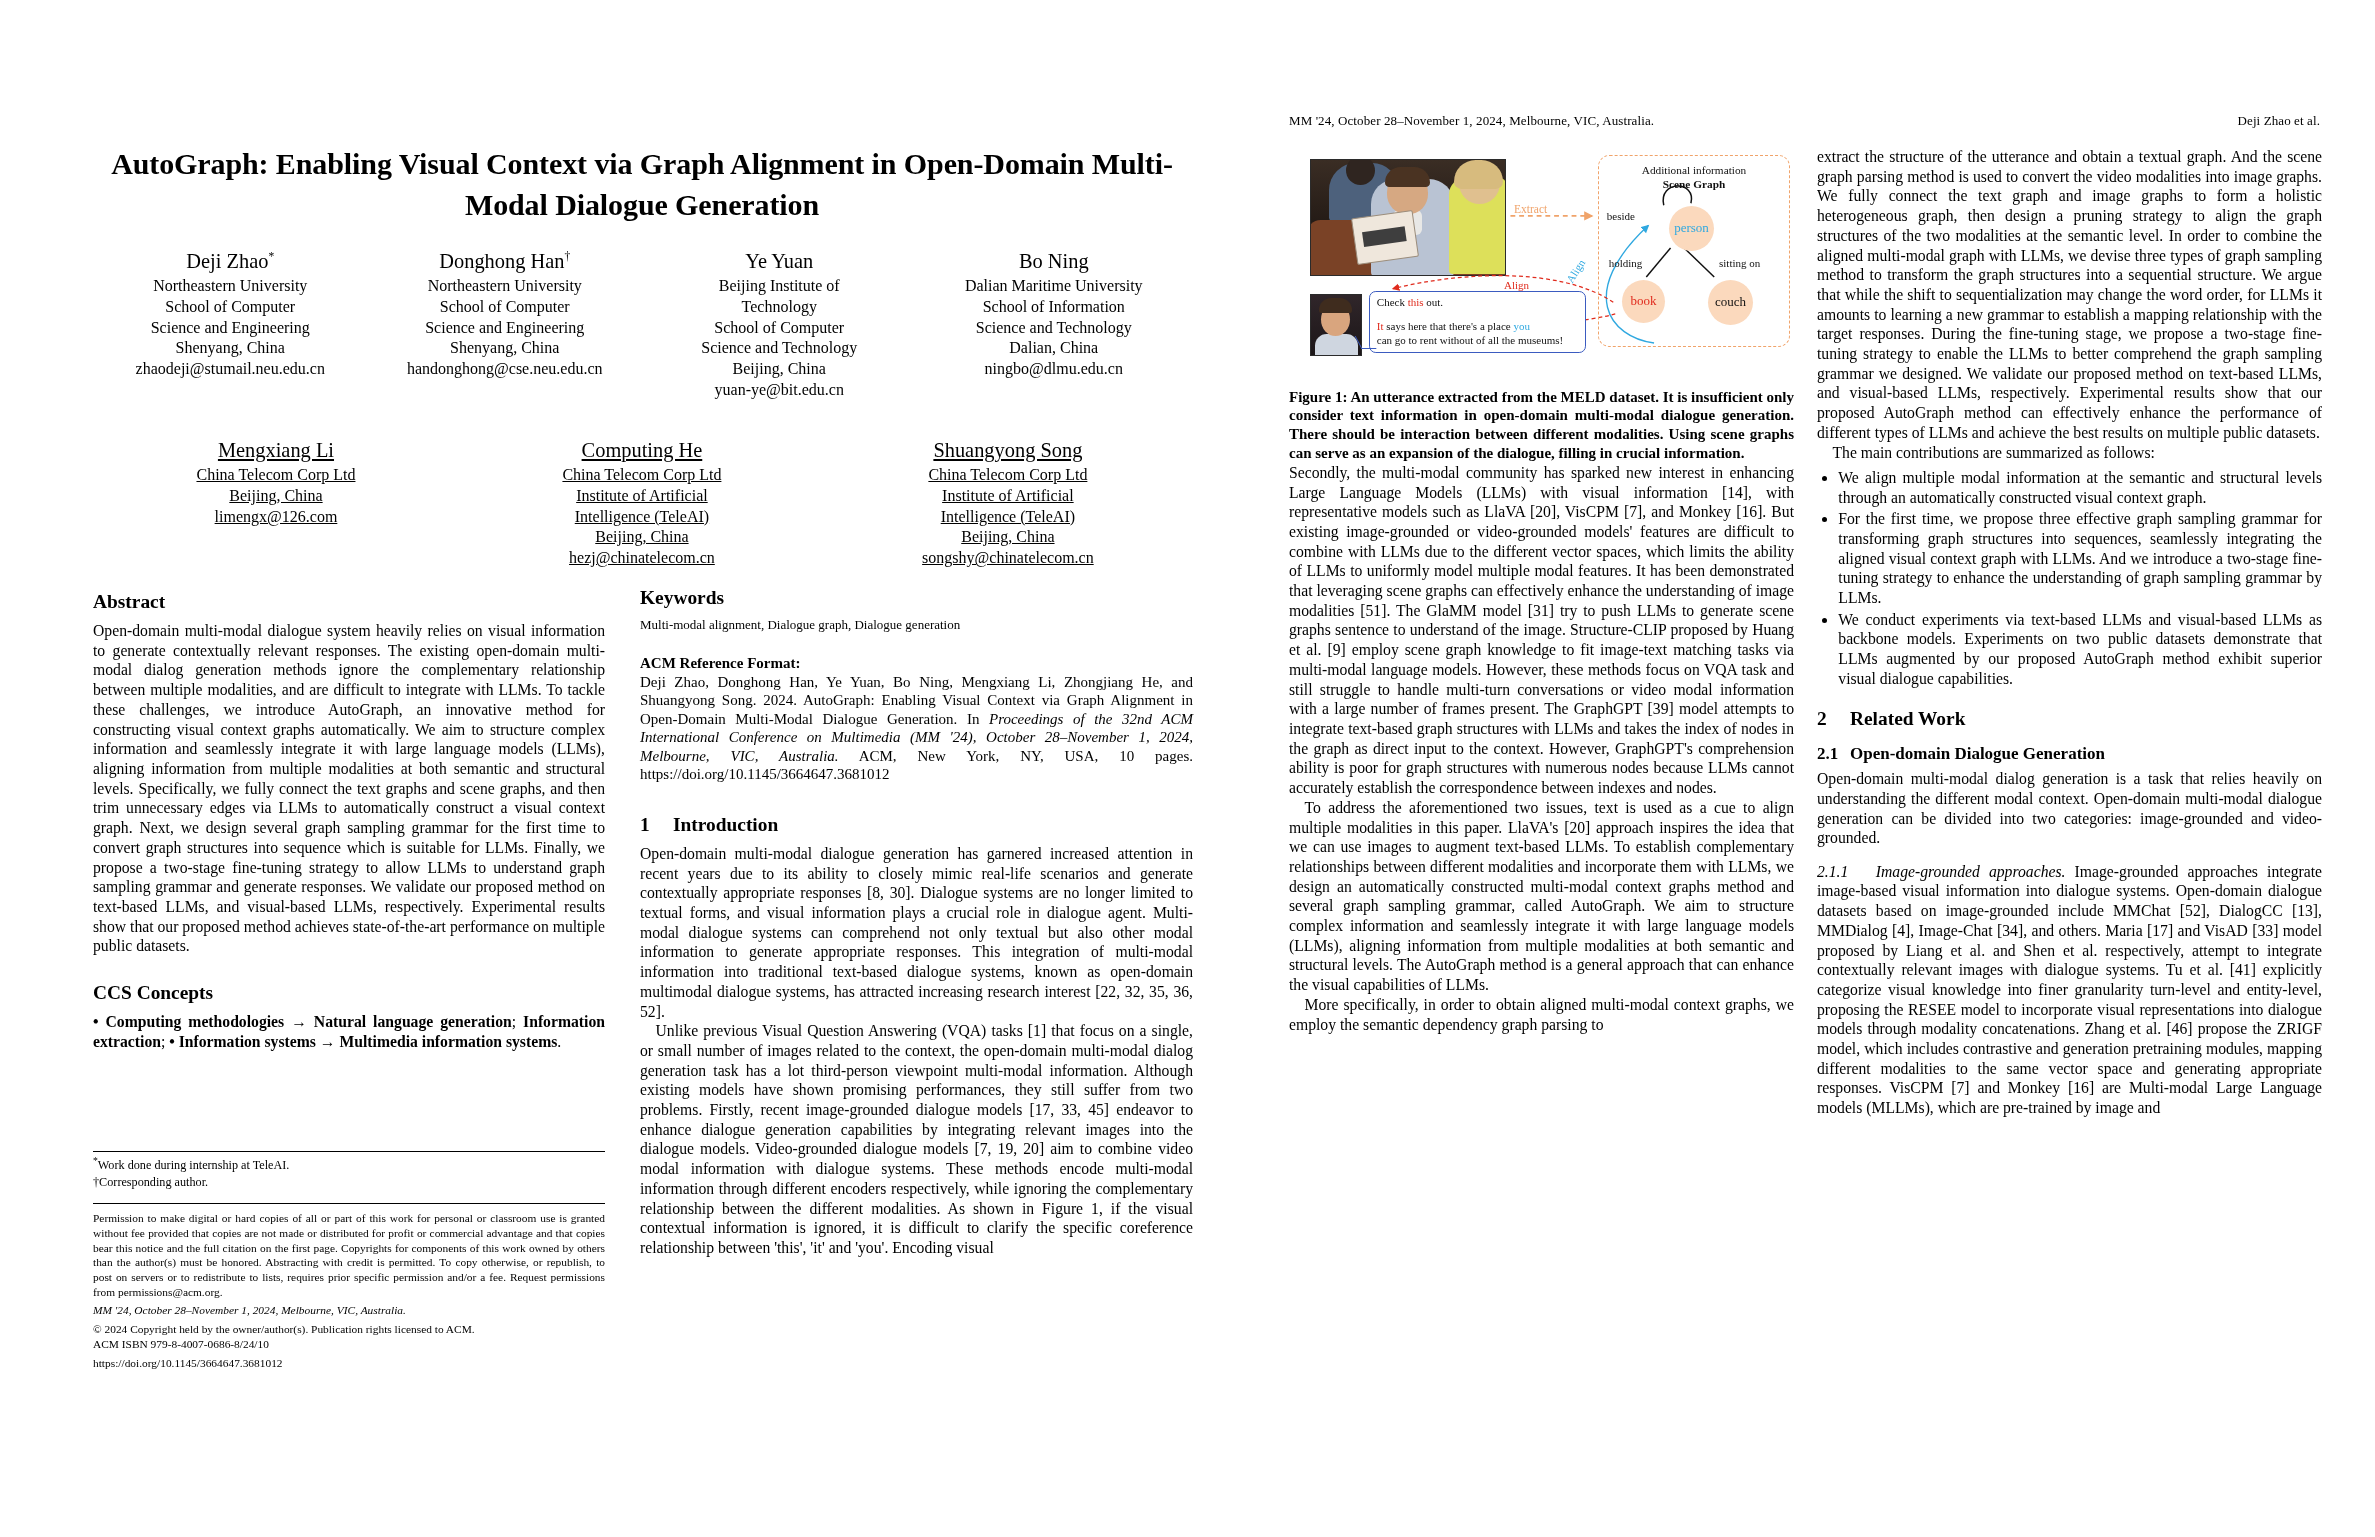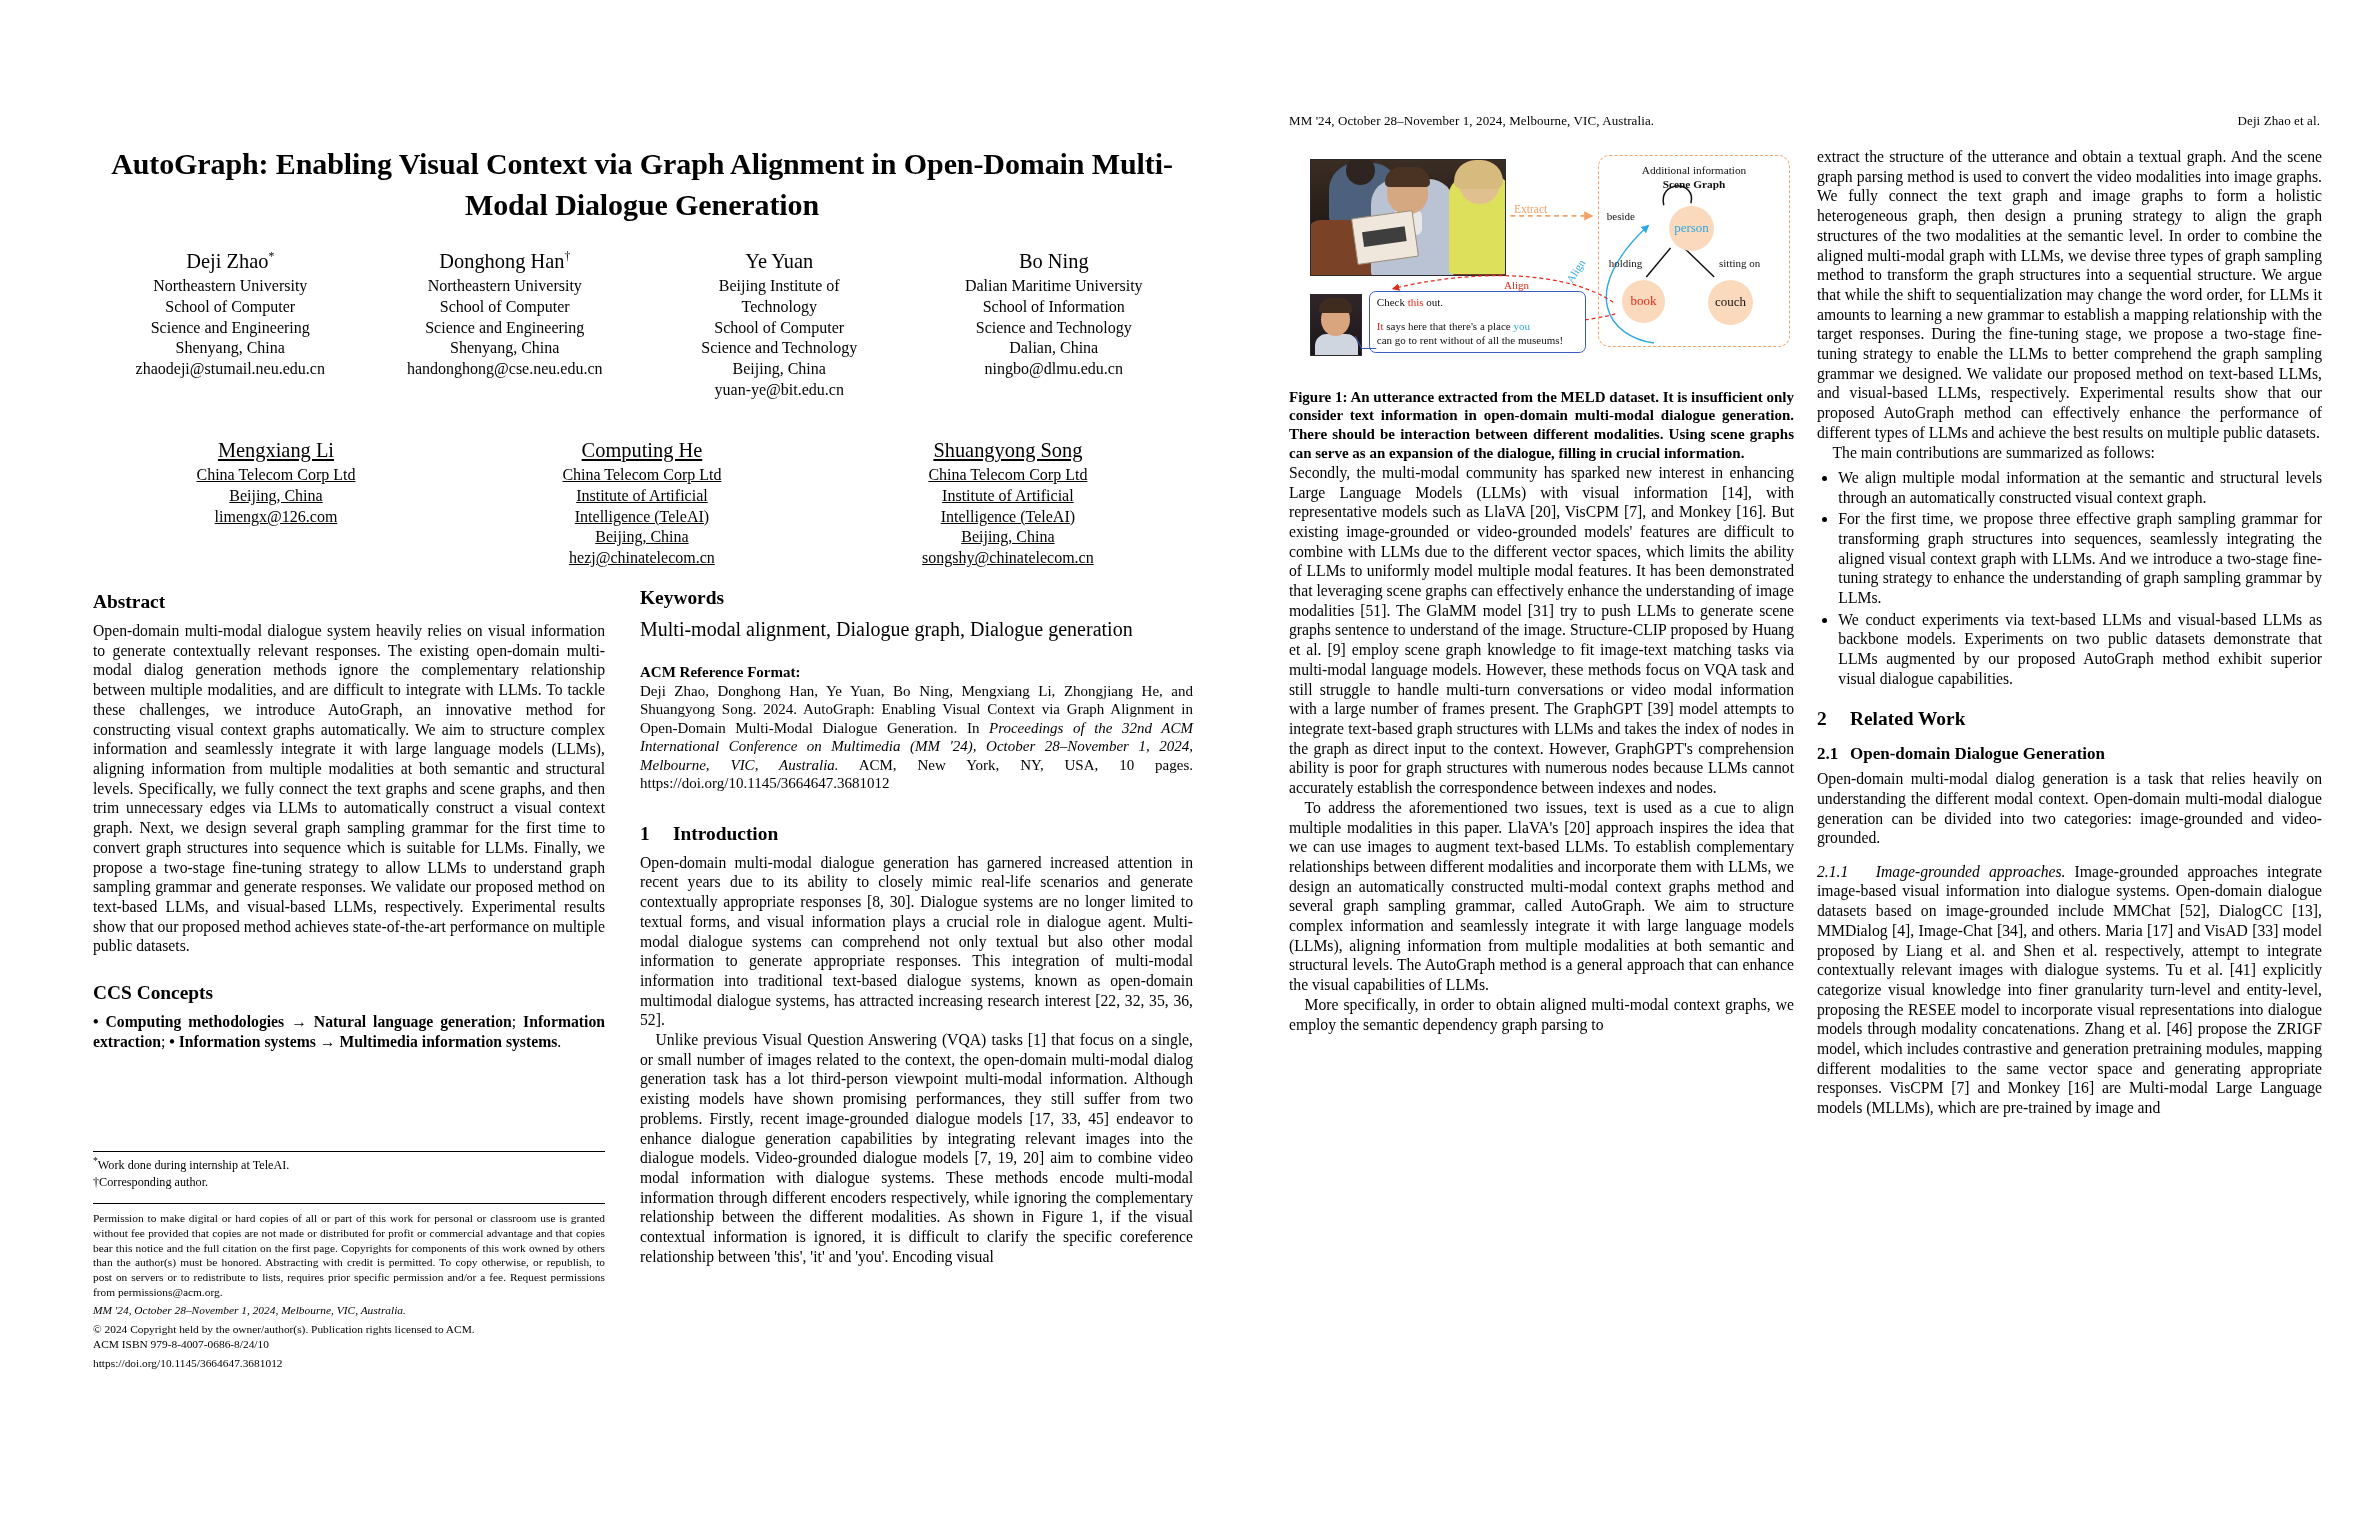--- a/index.html
+++ b/index.html
@@ -33,21 +33,21 @@
 
   
   .colL{position:absolute;left:93px;top:590px;width:512px;}
   .colM2{position:absolute;left:640px;top:586px;width:553px;}
 
   h2.sec{font-size:19.4px;font-weight:bold;margin:0 0 7.8px 0;line-height:1.2;}
   h2.sec.sp{margin-top:25px;}
   p.body{font-size:15.7px;line-height:1.255;text-align:justify;margin:0 0 0 0;
          text-justify:inter-word;hyphens:none;}
   p.body + p.body{text-indent:15.5px;}
-  .kw{font-size:20px;line-height:1.26;margin:0;}
+  .kw{font-size:13px;line-height:1.26;margin:0;}
   .acmref-h{font-size:15px;font-weight:bold;margin:21.3px 0 1px 0;}
   .acmref{font-size:15px;line-height:1.235;text-align:justify;margin:0;}
   .acmref i{font-style:italic;}
   .ccs{font-size:15.7px;line-height:1.26;text-align:justify;margin:0;}
   .ccs b{font-weight:bold;}
 
   .footnote-rule{position:absolute;left:93px;top:1151px;width:512px;height:1.4px;background:#000;}
   .fn{position:absolute;left:93px;top:1157px;width:512px;font-size:12.2px;line-height:1.36;}
   .fn sup{font-size:9.7px;vertical-align:super;line-height:0;}
 

